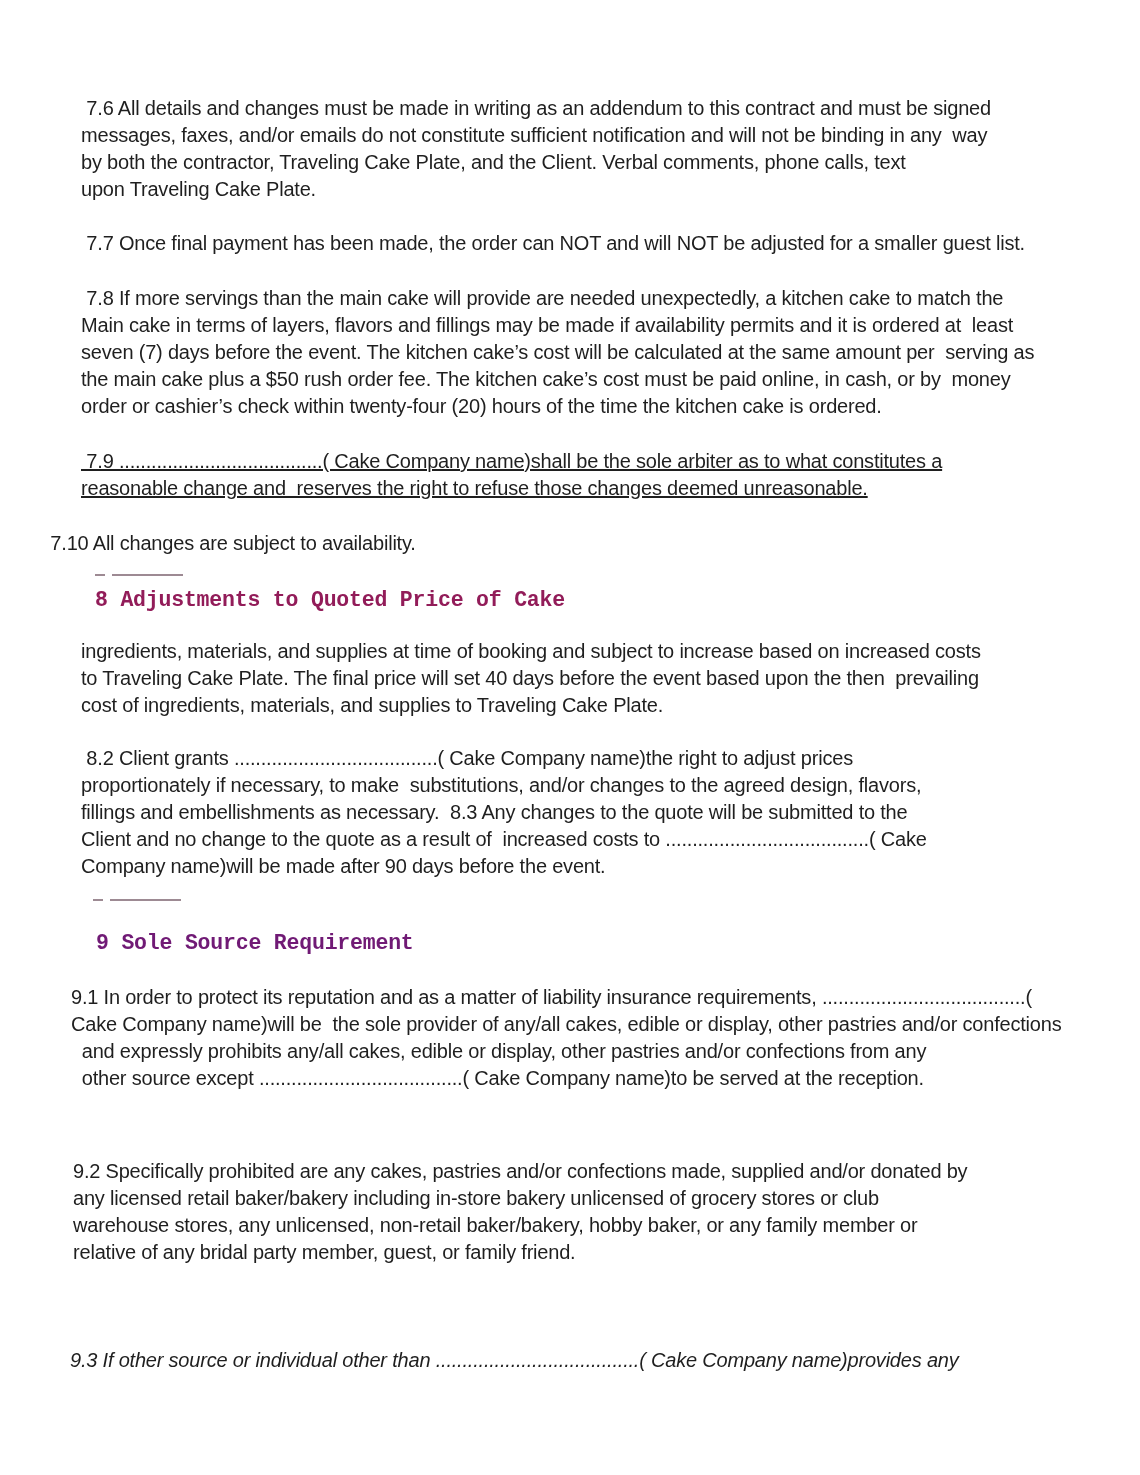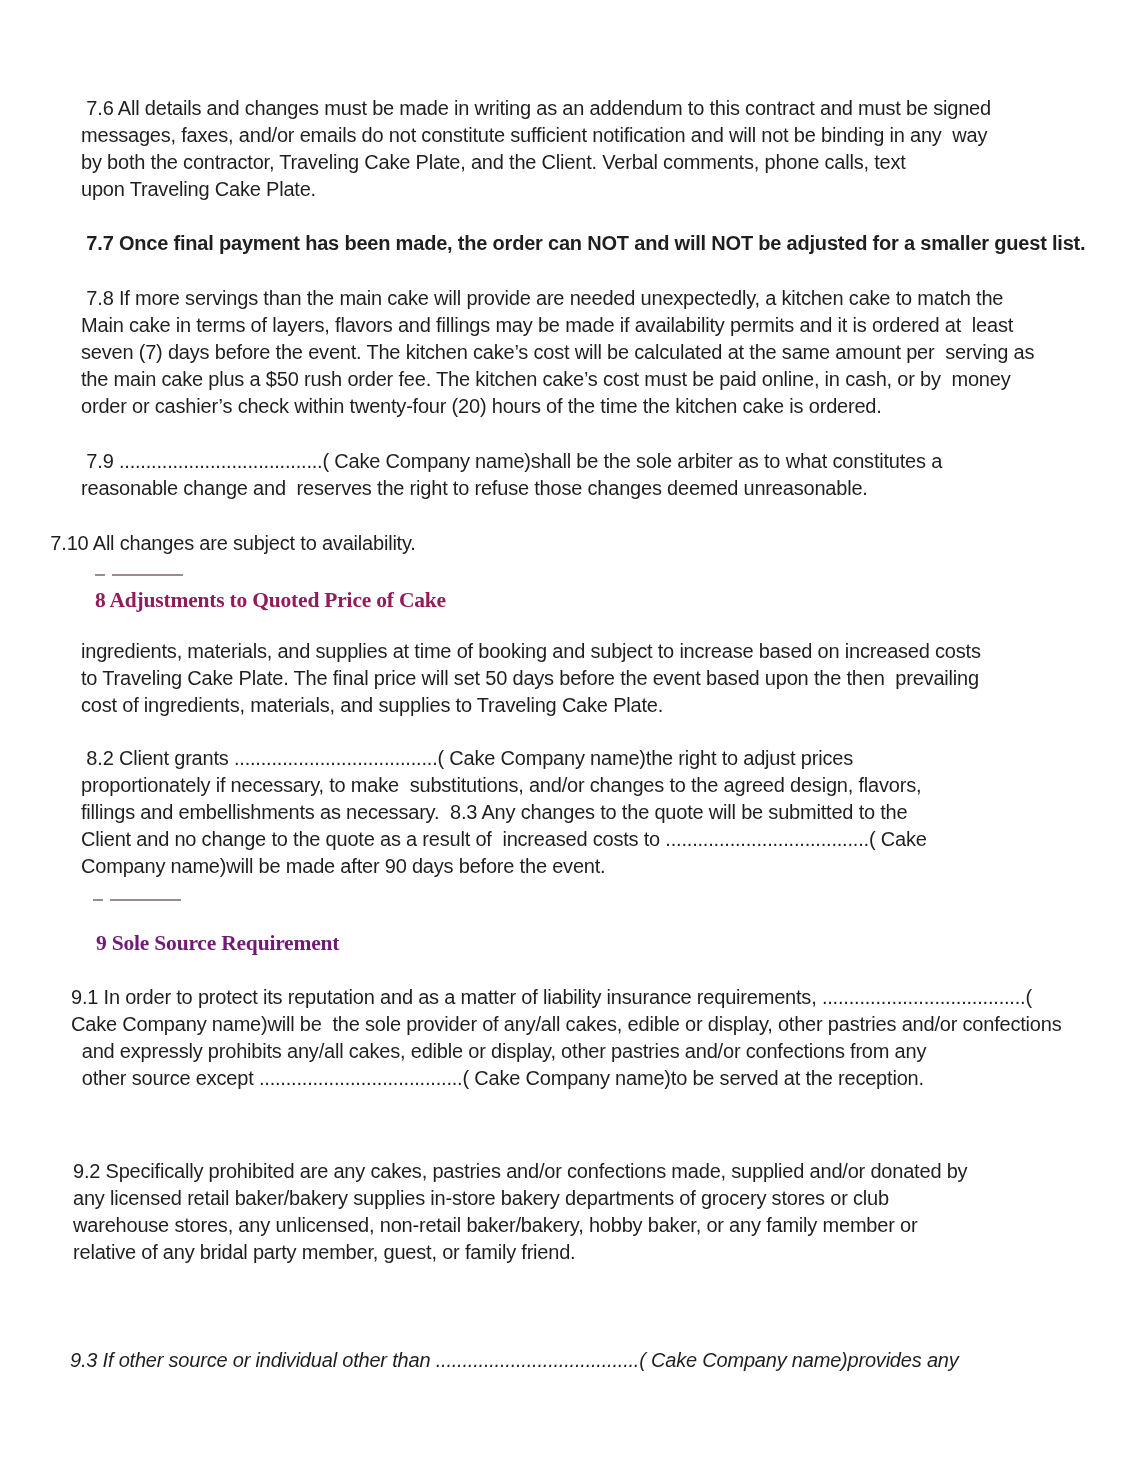--- a/index.html
+++ b/index.html
@@ -11,40 +11,40 @@
     overflow: hidden;
     font-family: "Liberation Sans", sans-serif;
     font-size: 20px;
     line-height: 27px;
     color: #1f1f1f;
     letter-spacing: -0.2px;
   }
   .para { margin: 0; }
   .para .line { white-space: pre; }
   .heading {
-    font-family: Liberation Serif, serif;
+    font-family: Liberation Mono, monospace;
     font-weight: bold;
     font-size: 21.5px;
     line-height: 28px;
     white-space: pre;
   }
   .rule { height: 4px; line-height: 0; }
   .rule .seg {
     display: inline-block;
     border-top: 2px solid #9d8a93;
     vertical-align: top;
   }
   .rule .seg-short { width: 10px; margin-right: 7px; }
   .rule .seg-long  { width: 71px; }
 
   
   .p76  { margin: 95px 0 0 81px; }
-  .p77  { margin: 27px 0 0 81px; font-weight: bold; }
+  .p77  { margin: 27px 0 0 81px; }
   .p78  { margin: 28px 0 0 81px; }
-  .p79  { margin: 28px 0 0 81px; }
+  .p79  { margin: 28px 0 0 81px; text-decoration: underline; }
   .p710 { margin: 28px 0 0 45px; }
   .rule1{ margin: 17px 0 0 95px; }
   .h8   { margin: 8px  0 0 95px; color: #921c59; }
   .p81  { margin: 24px 0 0 81px; }
   .p82  { margin: 26px 0 0 81px; }
   .rule2{ margin: 19px 0 0 93px; }
   .h9   { margin: 26px 0 0 96px; color: #701a75; }
   .p91  { margin: 27px 0 0 71px; }
   .p92  { margin: 66px 0 0 73px; }
   .p93  { margin: 81px 0 8px 70px; font-style: italic; }
@@ -83,21 +83,21 @@
   </div>
 
   <div class="rule rule1">
     <span class="seg seg-short"></span><span class="seg seg-long"></span>
   </div>
 
   <div class="heading h8">8 Adjustments to Quoted Price of Cake</div>
 
   <div class="para p81">
     <div class="line">ingredients, materials, and supplies at time of booking and subject to increase based on increased costs</div>
-    <div class="line">to Traveling Cake Plate. The final price will set 50 days before the event based upon the then  prevailing</div>
+    <div class="line">to Traveling Cake Plate. The final price will set 40 days before the event based upon the then  prevailing</div>
     <div class="line">cost of ingredients, materials, and supplies to Traveling Cake Plate.</div>
   </div>
 
   <div class="para p82">
     <div class="line"> 8.2 Client grants ......................................( Cake Company name)the right to adjust prices</div>
     <div class="line">proportionately if necessary, to make  substitutions, and/or changes to the agreed design, flavors,</div>
     <div class="line">fillings and embellishments as necessary.  8.3 Any changes to the quote will be submitted to the</div>
     <div class="line">Client and no change to the quote as a result of  increased costs to ......................................( Cake</div>
     <div class="line">Company name)will be made after 90 days before the event.</div>
   </div>
@@ -110,21 +110,21 @@
 
   <div class="para p91">
     <div class="line">9.1 In order to protect its reputation and as a matter of liability insurance requirements, ......................................(</div>
     <div class="line">Cake Company name)will be  the sole provider of any/all cakes, edible or display, other pastries and/or confections</div>
     <div class="line">  and expressly prohibits any/all cakes, edible or display, other pastries and/or confections from any</div>
     <div class="line">  other source except ......................................( Cake Company name)to be served at the reception.</div>
   </div>
 
   <div class="para p92">
     <div class="line">9.2 Specifically prohibited are any cakes, pastries and/or confections made, supplied and/or donated by</div>
-    <div class="line">any licensed retail baker/bakery supplies in-store bakery departments of grocery stores or club</div>
+    <div class="line">any licensed retail baker/bakery including in-store bakery unlicensed of grocery stores or club</div>
     <div class="line">warehouse stores, any unlicensed, non-retail baker/bakery, hobby baker, or any family member or</div>
     <div class="line">relative of any bridal party member, guest, or family friend.</div>
   </div>
 
   <div class="para p93">
     <div class="line">9.3 If other source or individual other than ......................................( Cake Company name)provides any</div>
   </div>
 
 </div>
 

